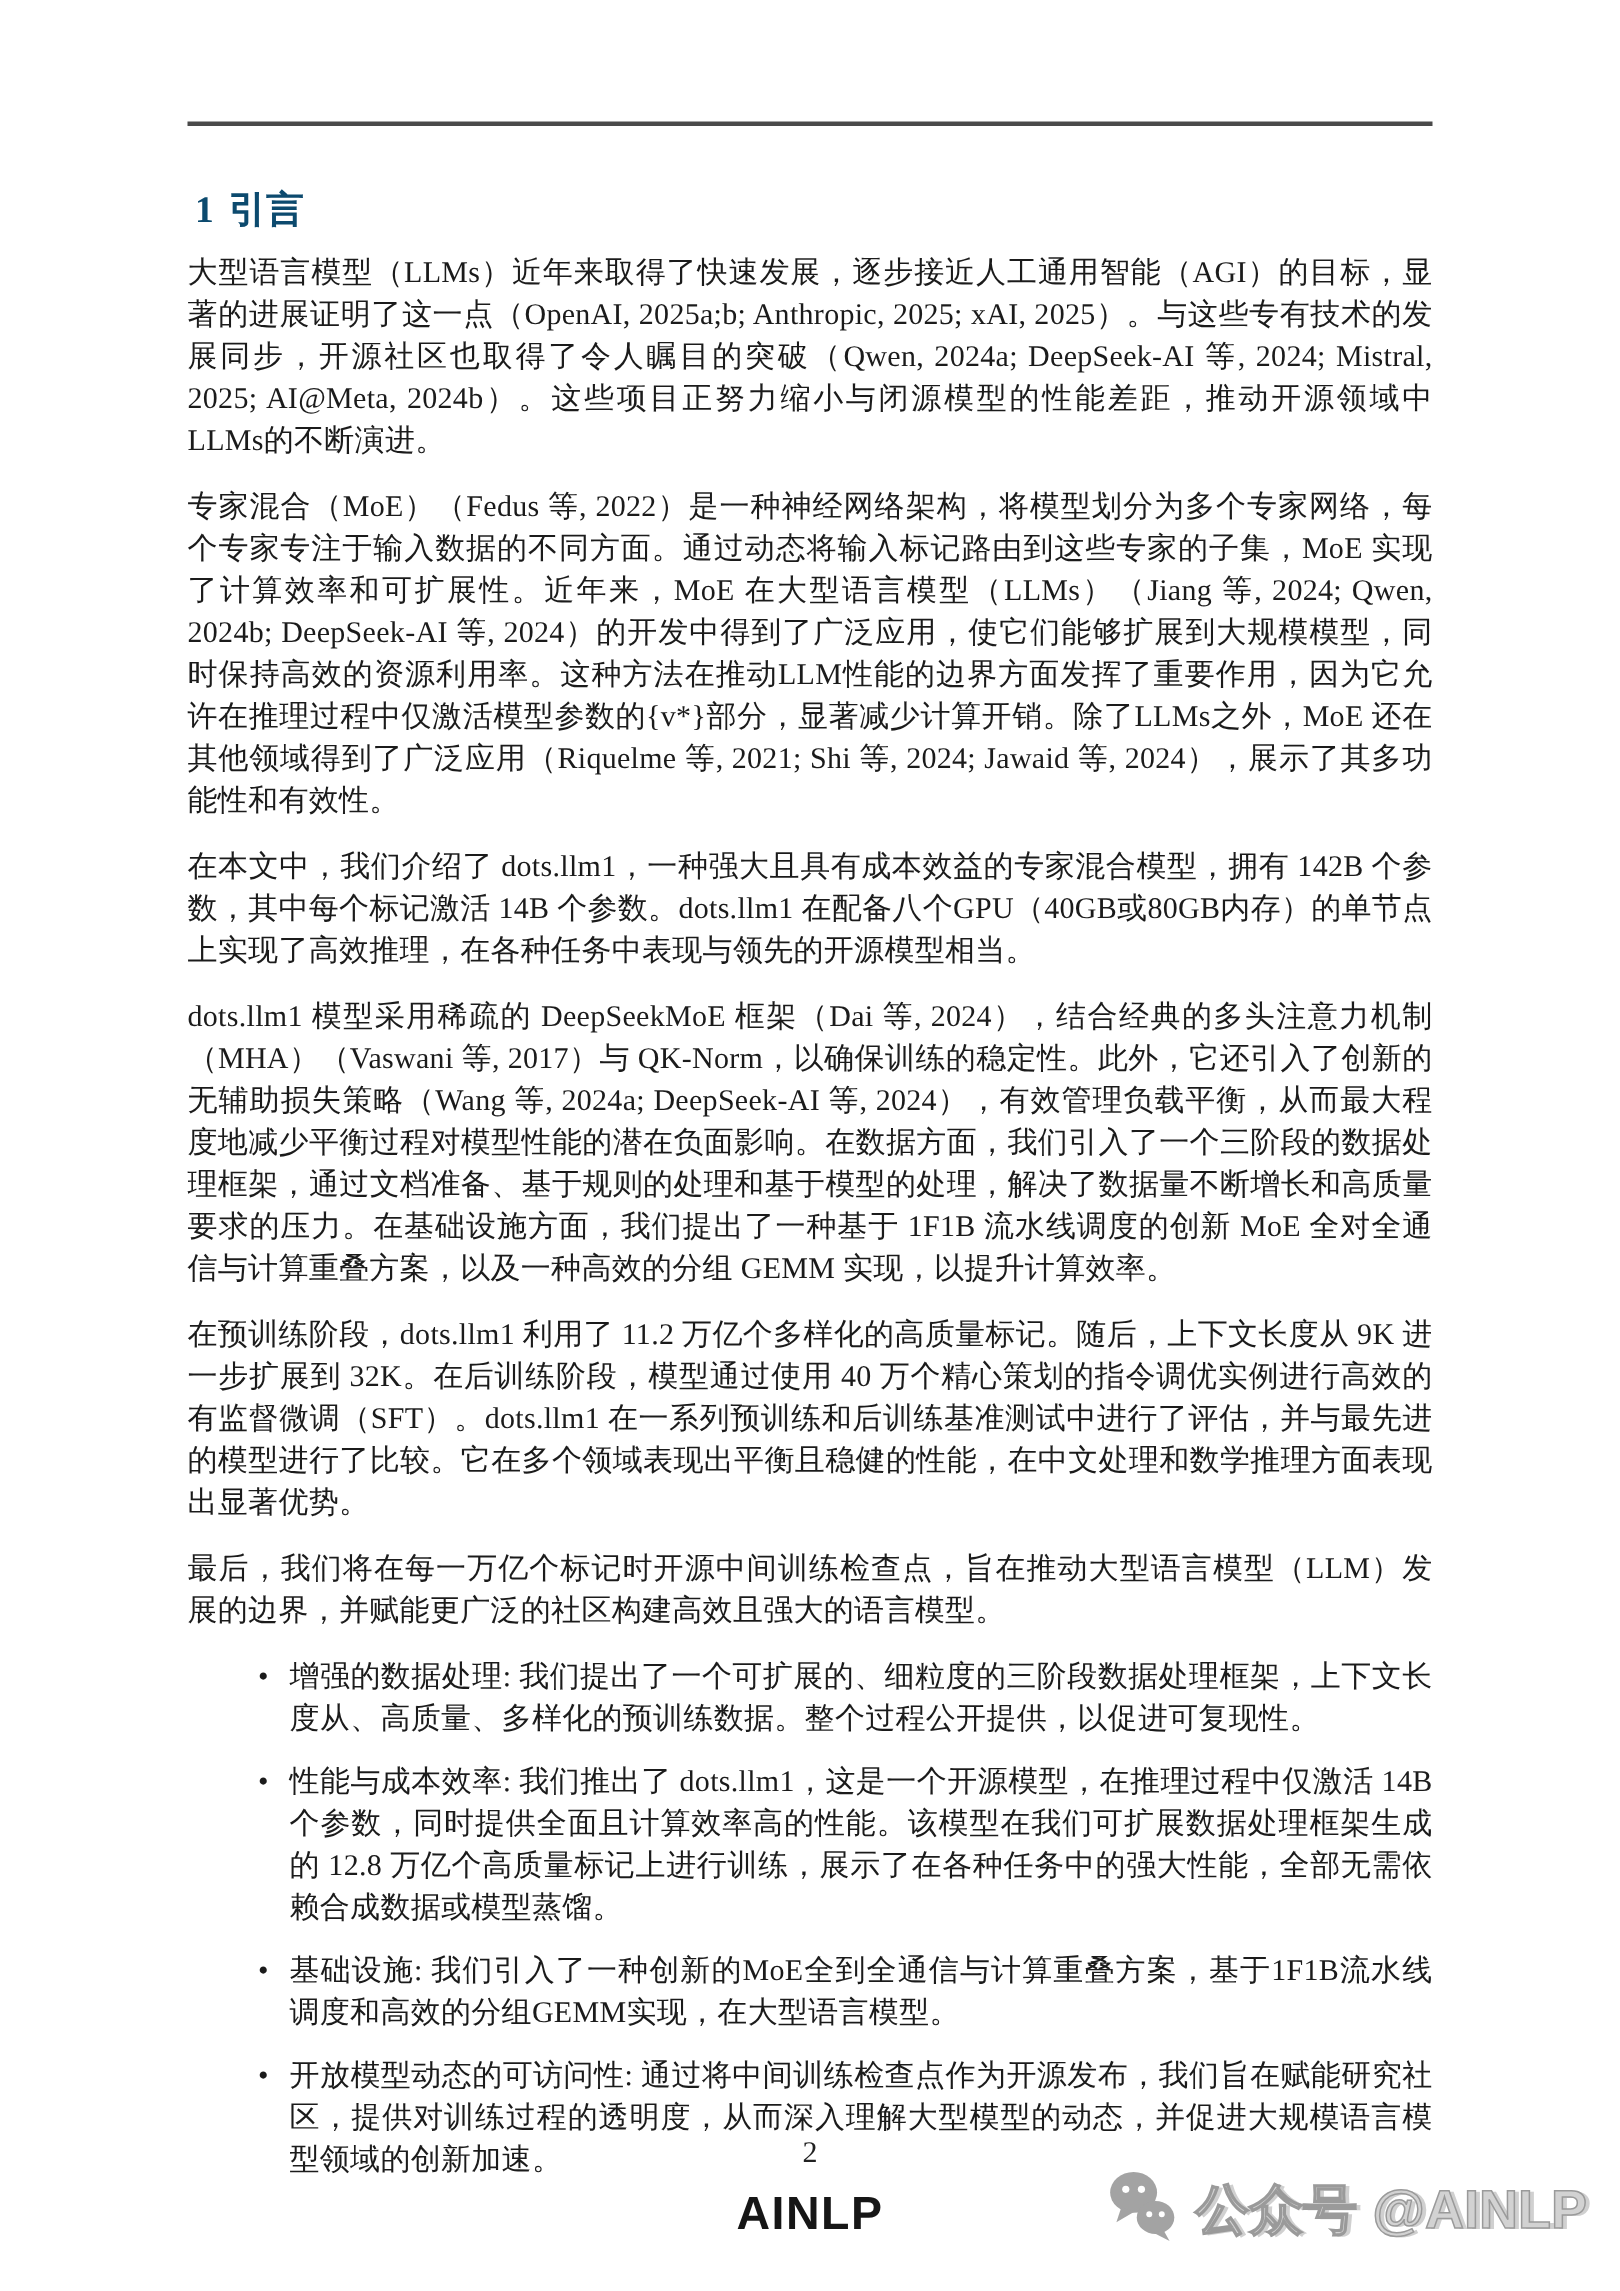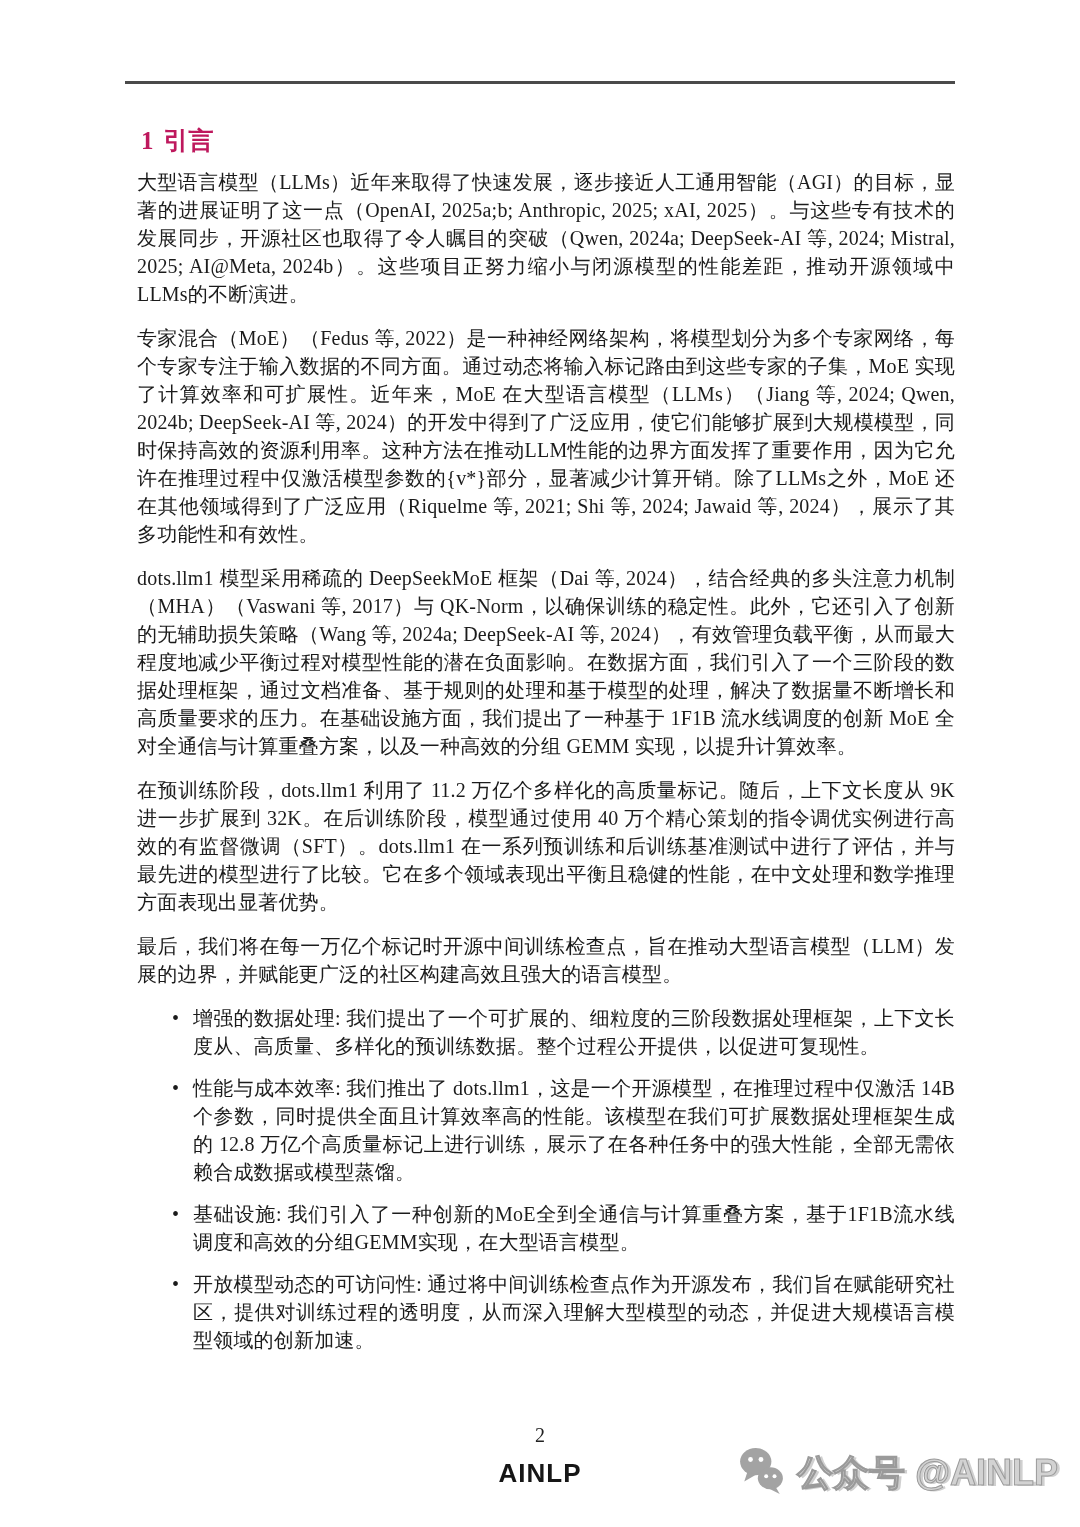--- a/index.html
+++ b/index.html
@@ -13,27 +13,27 @@
   }
   .content{
     position:absolute;
     left:125px;top:0;width:830px;
   }
   .top-rule{
     margin:81px 0 0 0;border:none;
     height:3px;background:#4a4a4a;width:830px;
   }
   h2.heading{
-    margin:42px 0 12px 16px;
+    margin:42px 0 12px 5px;
     font-size:25px;line-height:30px;
-    font-weight:bold;color:#be185d;
+    font-weight:bold;color:#0c4a6e;
   }
   h2.heading .sec-no{margin-right:10px;}
   p.para{
-    margin:0 0 16px 12px;
+    margin:0 0 16px 0;
     font-size:20px;line-height:28px;
     text-align:justify;
     letter-spacing:0.2px;
   }
   ul.bullets{
     list-style:none;margin:4px 0 0 0;padding:0;
   }
   ul.bullets li{
     position:relative;
     margin:0 0 14px 0;
@@ -47,21 +47,21 @@
     font-size:20px;line-height:28px;
   }
   .page-number{
     position:absolute;left:0;right:0;top:1424px;
     text-align:center;font-size:20px;color:#222;
   }
   .brand{
     position:absolute;left:0;right:0;top:1458px;
     text-align:center;
     font-family:"Liberation Sans","DejaVu Sans",sans-serif;
-    font-size:26px;font-weight:bold;letter-spacing:1px;color:#161616;
+    font-size:31px;font-weight:bold;letter-spacing:1px;color:#161616;
   }
   .watermark{
     position:absolute;right:22px;top:1447px;
     display:flex;align-items:center;gap:12px;
   }
   .wm-text{
     font-family:"Liberation Sans","DejaVu Sans",sans-serif;
     font-size:36px;font-weight:bold;
     color:#d2d2d2;
     -webkit-text-stroke:1px #9a9a9a;
@@ -77,20 +77,21 @@
   <div class="content">
 
     <hr class="top-rule">
 
     <h2 class="heading">
       <span class="sec-no">1</span><span>引言</span>
     </h2>
 
     <p class="para">大型语言模型（LLMs）近年来取得了快速发展，逐步接近人工通用智能（AGI）的目标，显著的进展证明了这一点（OpenAI, 2025a;b; Anthropic, 2025; xAI, 2025）。与这些专有技术的发展同步，开源社区也取得了令人瞩目的突破（Qwen, 2024a; DeepSeek-AI 等, 2024; Mistral, 2025; AI@Meta, 2024b）。这些项目正努力缩小与闭源模型的性能差距，推动开源领域中LLMs的不断演进。</p>
     <p class="para">专家混合（MoE）（Fedus 等, 2022）是一种神经网络架构，将模型划分为多个专家网络，每个专家专注于输入数据的不同方面。通过动态将输入标记路由到这些专家的子集，MoE 实现了计算效率和可扩展性。近年来，MoE 在大型语言模型（LLMs）（Jiang 等, 2024; Qwen, 2024b; DeepSeek-AI 等, 2024）的开发中得到了广泛应用，使它们能够扩展到大规模模型，同时保持高效的资源利用率。这种方法在推动LLM性能的边界方面发挥了重要作用，因为它允许在推理过程中仅激活模型参数的{v*}部分，显著减少计算开销。除了LLMs之外，MoE 还在其他领域得到了广泛应用（Riquelme 等, 2021; Shi 等, 2024; Jawaid 等, 2024），展示了其多功能性和有效性。</p>
+    <p class="para">在本文中，我们介绍了 dots.llm1，一种强大且具有成本效益的专家混合模型，拥有 142B 个参数，其中每个标记激活 14B 个参数。dots.llm1 在配备八个GPU（40GB或80GB内存）的单节点上实现了高效推理，在各种任务中表现与领先的开源模型相当。</p>
     <p class="para">dots.llm1 模型采用稀疏的 DeepSeekMoE 框架（Dai 等, 2024），结合经典的多头注意力机制（MHA）（Vaswani 等, 2017）与 QK-Norm，以确保训练的稳定性。此外，它还引入了创新的无辅助损失策略（Wang 等, 2024a; DeepSeek-AI 等, 2024），有效管理负载平衡，从而最大程度地减少平衡过程对模型性能的潜在负面影响。在数据方面，我们引入了一个三阶段的数据处理框架，通过文档准备、基于规则的处理和基于模型的处理，解决了数据量不断增长和高质量要求的压力。在基础设施方面，我们提出了一种基于 1F1B 流水线调度的创新 MoE 全对全通信与计算重叠方案，以及一种高效的分组 GEMM 实现，以提升计算效率。</p>
     <p class="para">在预训练阶段，dots.llm1 利用了 11.2 万亿个多样化的高质量标记。随后，上下文长度从 9K 进一步扩展到 32K。在后训练阶段，模型通过使用 40 万个精心策划的指令调优实例进行高效的有监督微调（SFT）。dots.llm1 在一系列预训练和后训练基准测试中进行了评估，并与最先进的模型进行了比较。它在多个领域表现出平衡且稳健的性能，在中文处理和数学推理方面表现出显著优势。</p>
     <p class="para">最后，我们将在每一万亿个标记时开源中间训练检查点，旨在推动大型语言模型（LLM）发展的边界，并赋能更广泛的社区构建高效且强大的语言模型。</p>
 
     <ul class="bullets">
       <li>
         <span class="marker">•</span>
         <span>增强的数据处理: 我们提出了一个可扩展的、细粒度的三阶段数据处理框架，上下文长度从、高质量、多样化的预训练数据。整个过程公开提供，以促进可复现性。</span>
       </li>
       <li>

